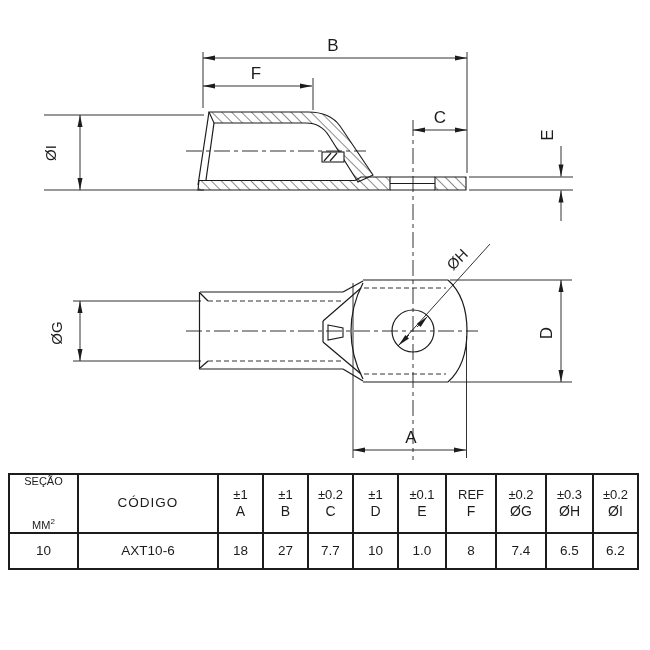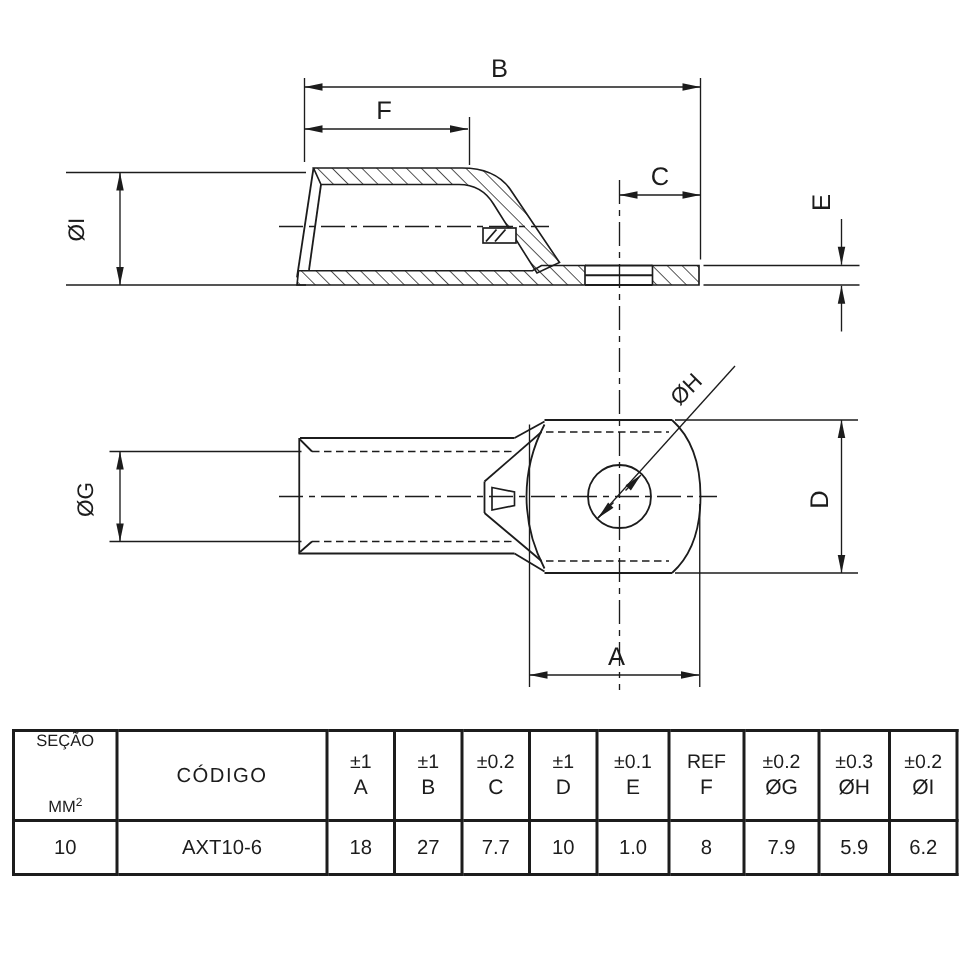--- a/index.html
+++ b/index.html
@@ -6,21 +6,21 @@
   .canvas{position:relative;width:650px;height:650px;background:#fff;overflow:hidden;
           font-family:"Liberation Sans",sans-serif;color:#1c1c1c;}
   svg{position:absolute;left:0;top:0;}
   svg text{font-family:"Liberation Sans",sans-serif;fill:#1c1c1c;font-size:17px;}
   svg text.small{font-size:15px;}
   .obj{stroke:#1c1c1c;stroke-width:1.2;fill:none;}
   .hatched{stroke:#1c1c1c;stroke-width:1.1;fill:url(#hatch);}
   .dim{stroke:#1c1c1c;stroke-width:0.9;fill:none;}
   .ctr{stroke:#1c1c1c;stroke-width:0.9;fill:none;stroke-dasharray:16 4 4 4;}
   .hid{stroke:#1c1c1c;stroke-width:0.9;fill:none;stroke-dasharray:5 3;}
-  table.spec{position:absolute;left:8px;top:486px;border-collapse:collapse;table-layout:fixed;
+  table.spec{position:absolute;left:8px;top:473px;border-collapse:collapse;table-layout:fixed;
              width:629px;}
   table.spec td{border:2px solid #1c1c1c;text-align:center;vertical-align:middle;
                 padding:0;font-size:13.5px;line-height:1.25;background:#fff;}
   td.hdr{height:39px;}
   td.row{height:34px;font-size:14px;}
   .tol{display:block;font-size:13px;}
   .ltr{display:block;font-size:14px;}
   .sec1{font-size:11px;display:block;}
   .sec2{font-size:11px;display:block;margin-top:28px;}
   .sec2 sup{font-size:8px;}
@@ -191,20 +191,20 @@
   </tr>
   <tr>
     <td class="row">10</td>
     <td class="row">AXT10-6</td>
     <td class="row">18</td>
     <td class="row">27</td>
     <td class="row">7.7</td>
     <td class="row">10</td>
     <td class="row">1.0</td>
     <td class="row">8</td>
-    <td class="row">7.9</td>
-    <td class="row">5.9</td>
+    <td class="row">7.4</td>
+    <td class="row">6.5</td>
     <td class="row">6.2</td>
   </tr>
   </tbody>
 </table>
 
 </div>
 
 </body></html>

